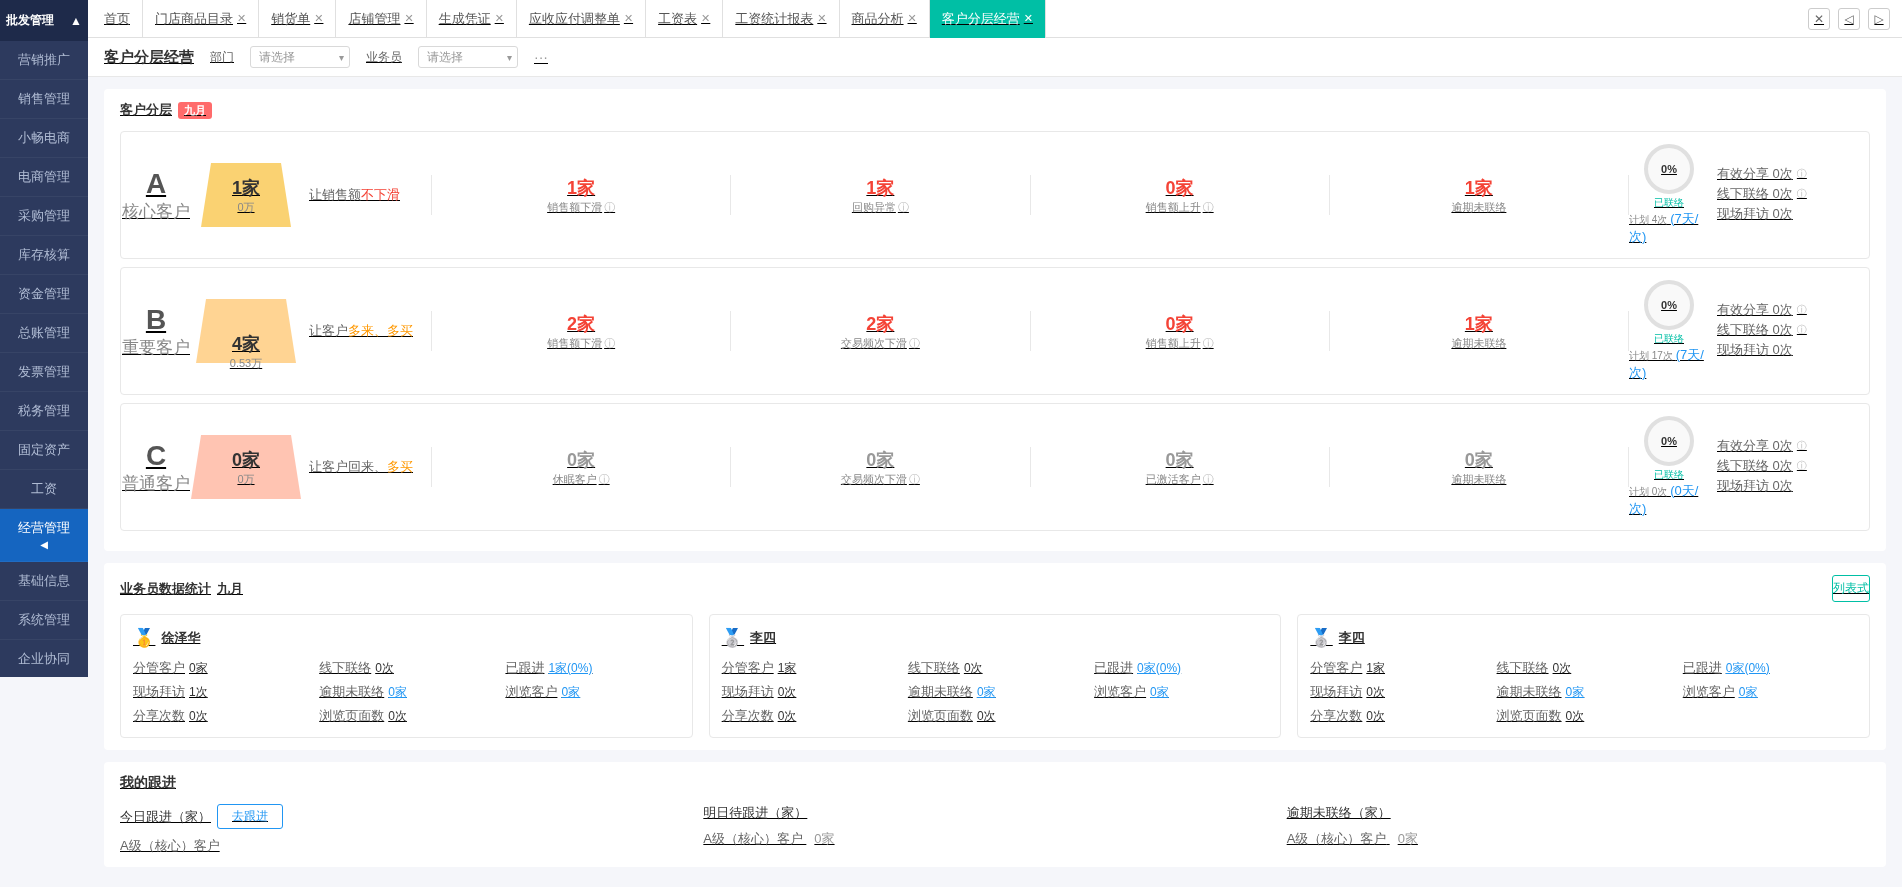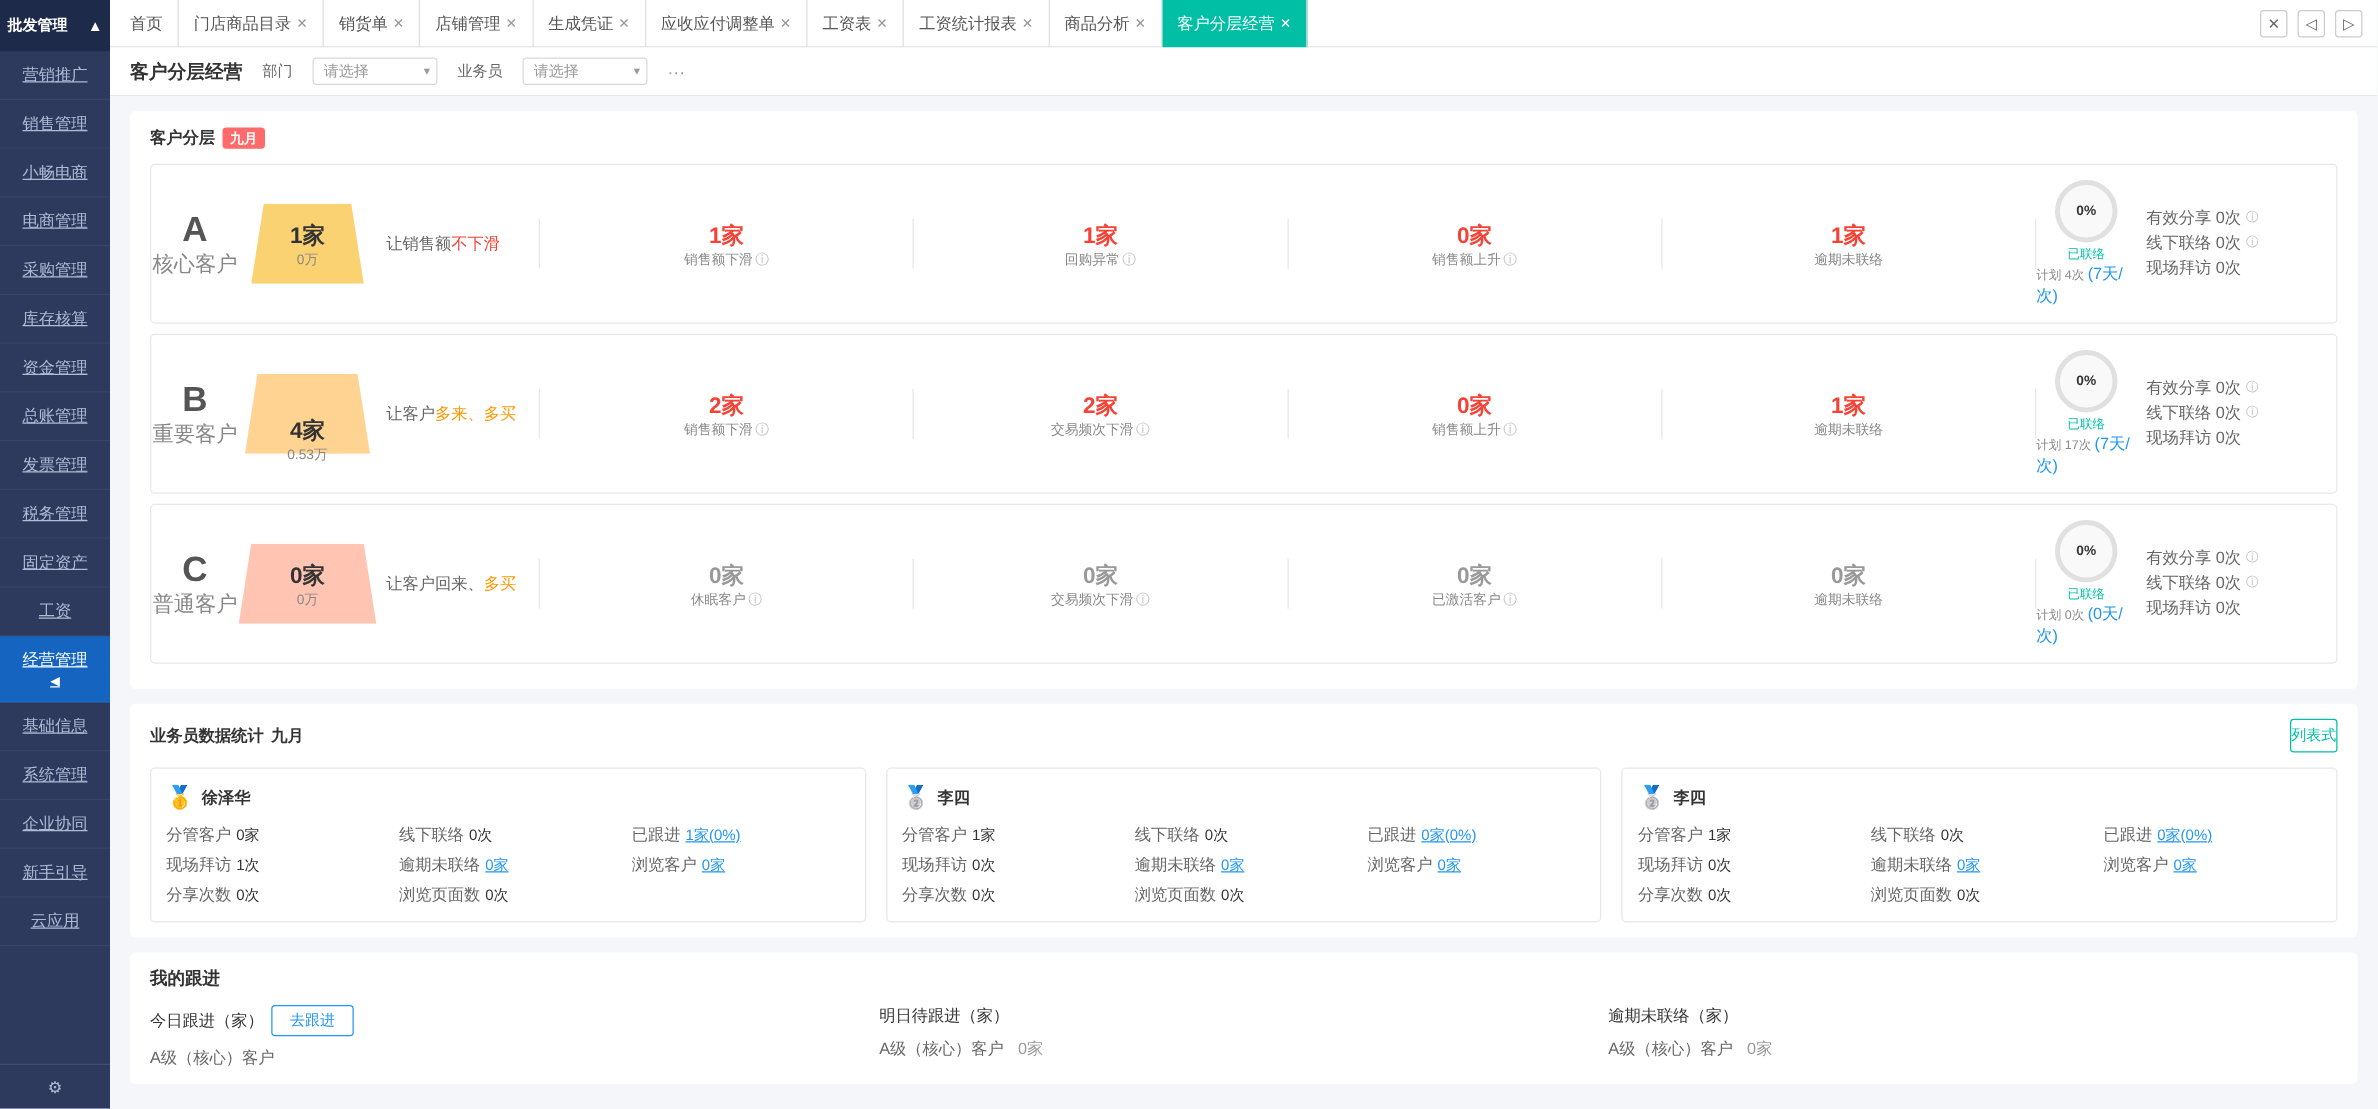--- a/index.html
+++ b/index.html
@@ -7,21 +7,21 @@
 
     
     .sidebar {
       width: 88px;
       background: #2d3a5e;
       display: flex;
       flex-direction: column;
       align-items: center;
       color: #b0bcd4;
       flex-shrink: 0;
-      height: 887px;
+      height: 677px;
       overflow: hidden;
     }
     .sidebar-header {
       width: 100%;
       background: #1e2a4a;
       padding: 12px 6px;
       text-align: center;
       color: #fff;
       font-size: 13px;
       font-weight: bold;
@@ -32,39 +32,39 @@
     }
     .sidebar-header span { font-size: 12px; }
     .sidebar-item {
       width: 100%;
       padding: 10px 4px;
       text-align: center;
       cursor: pointer;
       color: #b0bcd4;
       font-size: 12px;
       border-bottom: 1px solid rgba(255,255,255,0.05);
-      text-decoration: underline;
     }
     .sidebar-item.active { background: #1565c0; color: #fff; }
     .sidebar-bottom {
       margin-top: auto;
       width: 100%;
       padding: 10px 4px;
       text-align: center;
       cursor: pointer;
       color: #b0bcd4;
       border-top: 1px solid rgba(255,255,255,0.1);
     }
 
     
     .main {
       flex: 1;
       display: flex;
       flex-direction: column;
       overflow: hidden;
+      text-decoration: underline;
     }
 
     
     .tab-bar {
       display: flex;
       align-items: center;
       background: #fff;
       border-bottom: 1px solid #e0e0e0;
       padding: 0 4px;
       height: 38px;

